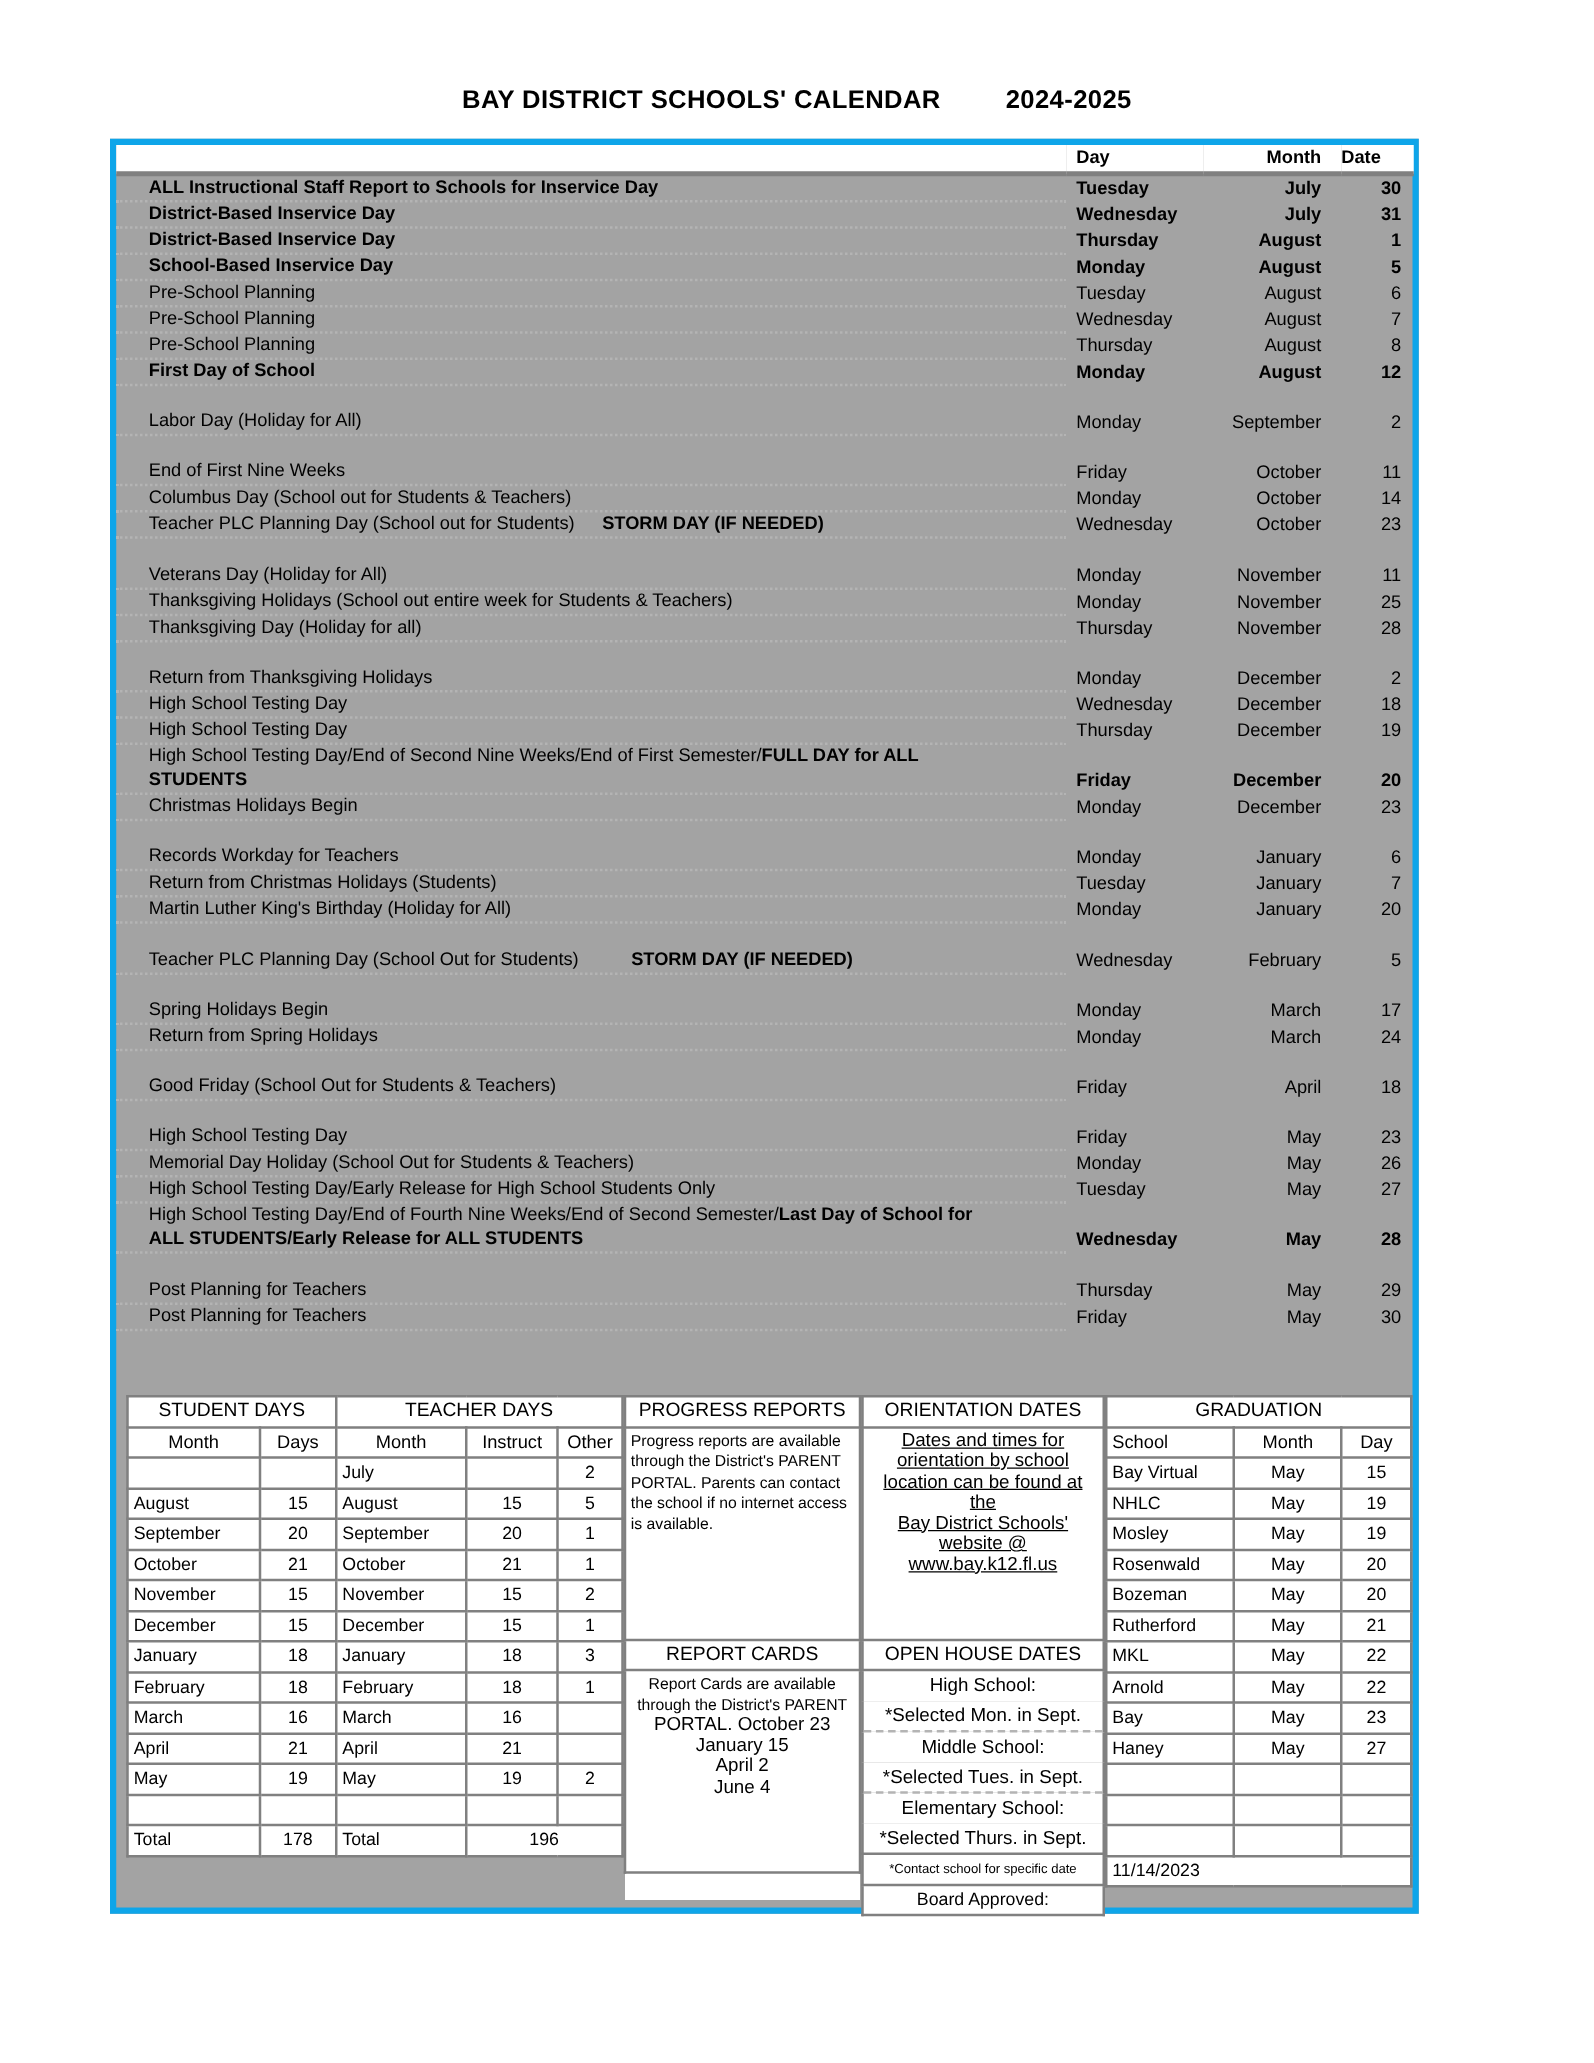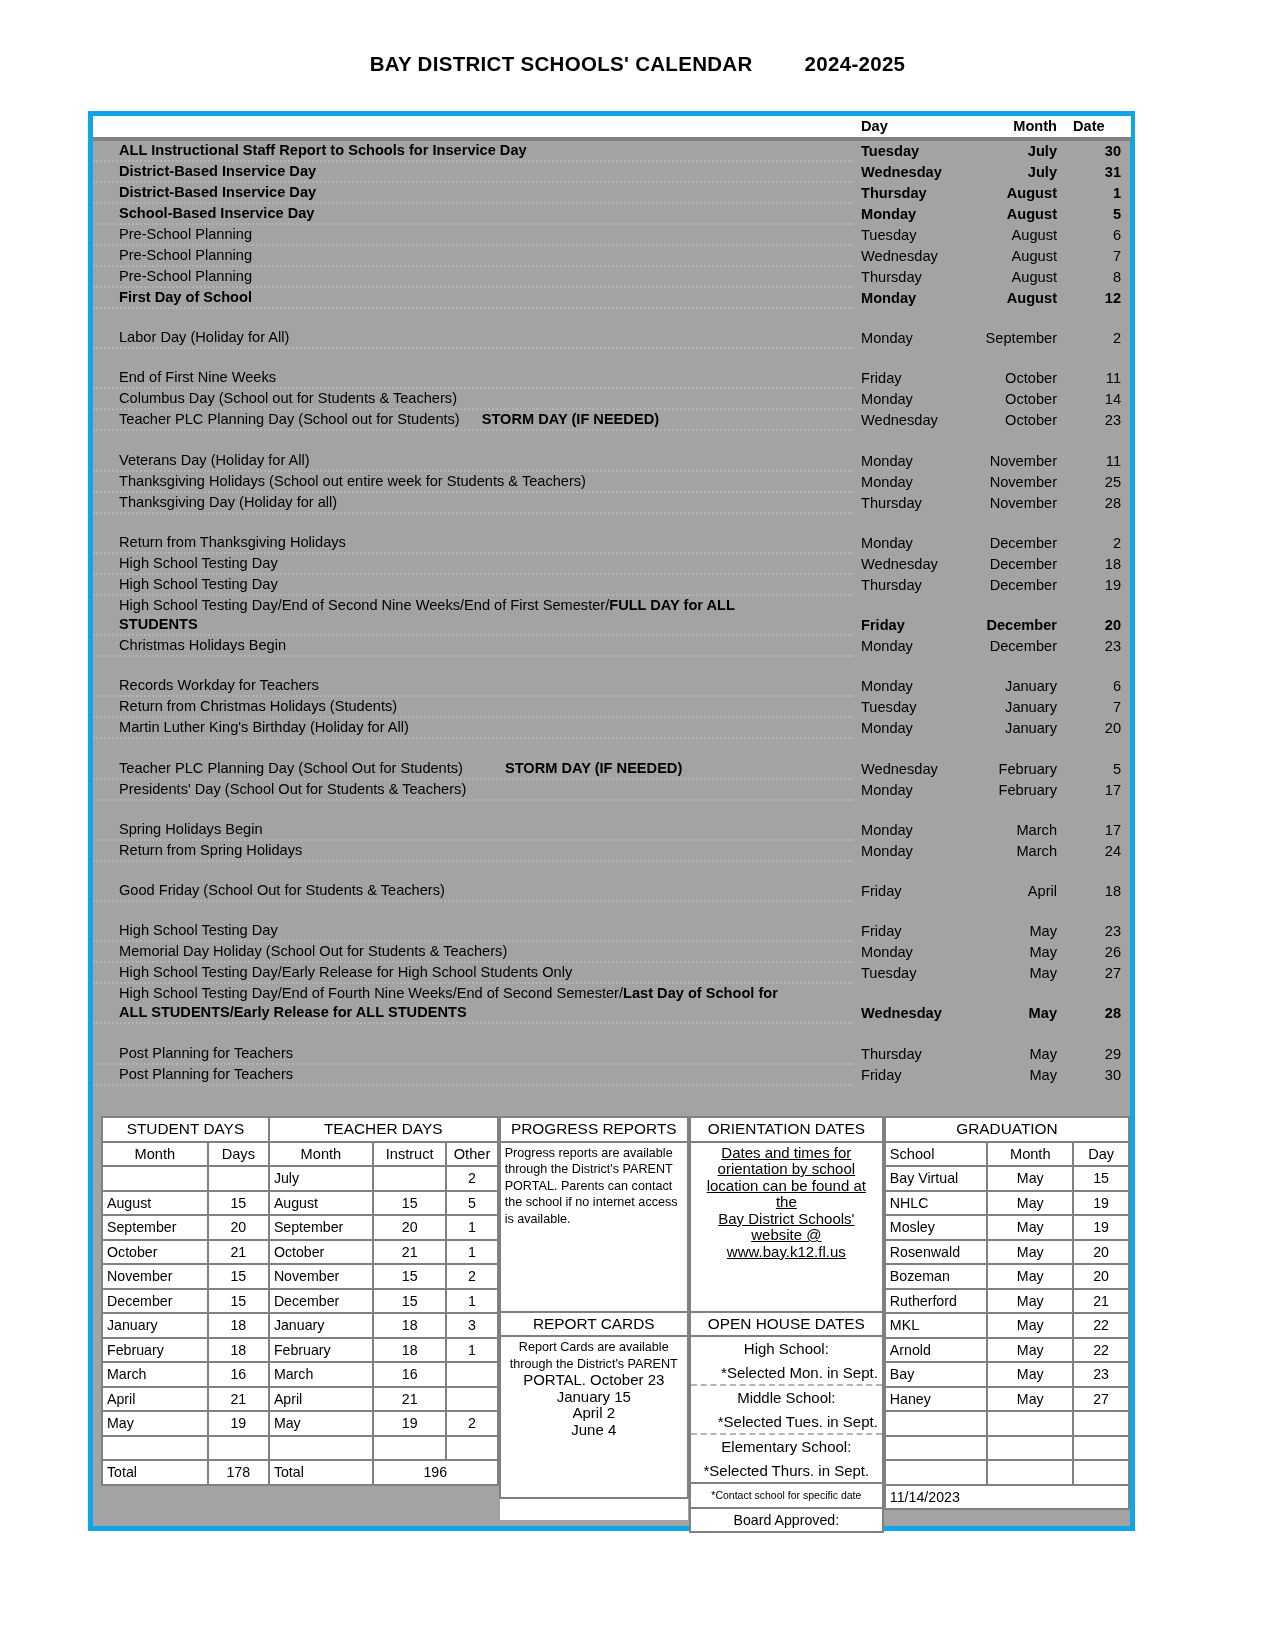--- a/index.html
+++ b/index.html
@@ -4,21 +4,21 @@
 <style>
   * { box-sizing: border-box; }
   html, body { margin:0; padding:0; }
   body {
     width:1275px; height:1650px;
     background:#ffffff;
     font-family:"Liberation Sans", sans-serif;
     color:#000;
     position:relative;
   }
-  .page { position:relative; width:1275px; height:1318px; padding:0; }
+  .page { position:relative; width:1275px; height:1318px; padding:16px; }
 
   
   .title-bar {
     text-align:center;
     padding-top:52px;
     font-size:20.5px;
     font-weight:bold;
     letter-spacing:0.3px;
   }
   .title-bar .yr { margin-left:52px; }
@@ -121,21 +121,21 @@
   .narrative {
     font-size:12.6px;
     line-height:16.5px;
     text-align:left;
     vertical-align:top;
     padding:6px 6px;
   }
   .narrative.c { text-align:center; }
   .bigtxt { font-size:15px; }
   .small { font-size:10.5px; }
-  .dotline { border-bottom:2px dashed #b4b4b4 !important;text-align:right; }
+  .dotline { border-bottom:2px dashed #b4b4b4 !important; }
 </style>
 </head>
 <body>
 
 <div class="page">
 
   <div class="title-bar">
     <span>BAY DISTRICT SCHOOLS' CALENDAR</span><span class="yr">2024-2025</span>
   </div>
 
@@ -336,26 +336,20 @@
             <td></td>
             <td></td>
             <td></td>
           </tr>
           <tr>
             <td class="desc"><span class="">Teacher PLC Planning Day (School Out for Students)</span><span class="storm2">STORM DAY (IF NEEDED)</span></td>
             <td class="day"><span class="">Wednesday</span></td>
             <td class="mon"><span class="">February</span></td>
             <td class="date"><span class="">5</span></td>
           </tr>
-          <tr>
-            <td class="desc"><span class="">Presidents' Day (School Out for Students &amp; Teachers)</span></td>
-            <td class="day"><span class="">Monday</span></td>
-            <td class="mon"><span class="">February</span></td>
-            <td class="date"><span class="">17</span></td>
-          </tr>
           <tr class="spacer">
             <td class="desc"></td>
             <td></td>
             <td></td>
             <td></td>
           </tr>
           <tr>
             <td class="desc"><span class="">Spring Holidays Begin</span></td>
             <td class="day"><span class="">Monday</span></td>
             <td class="mon"><span class="">March</span></td>

